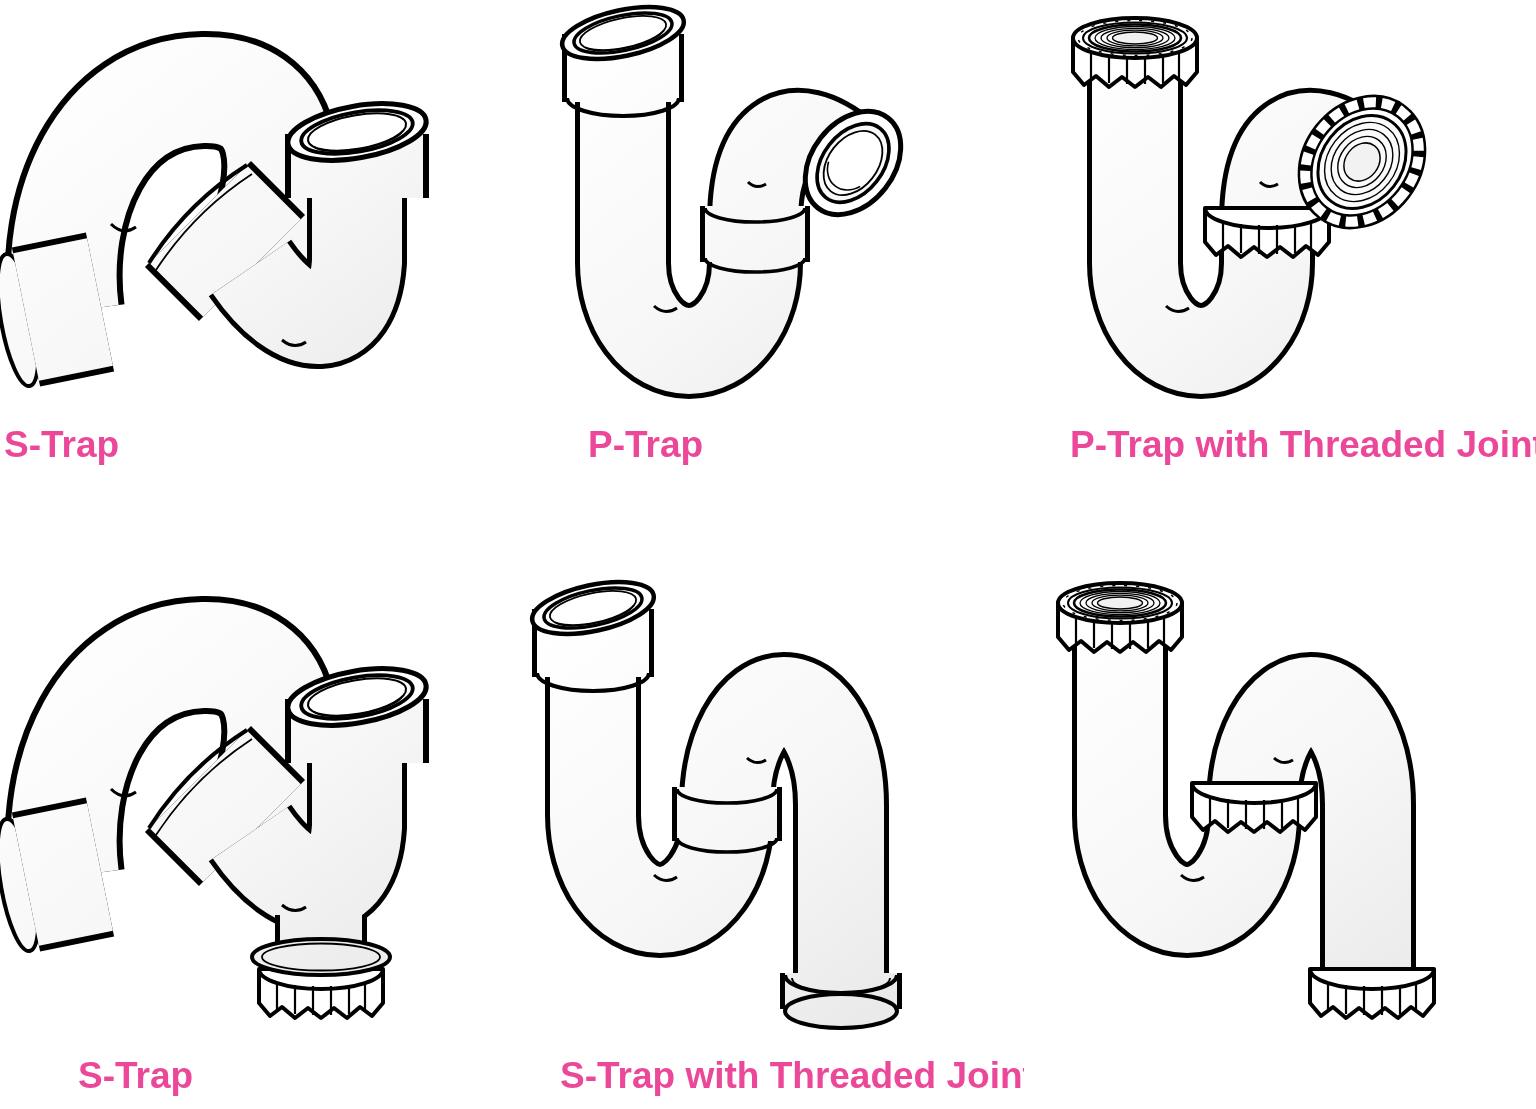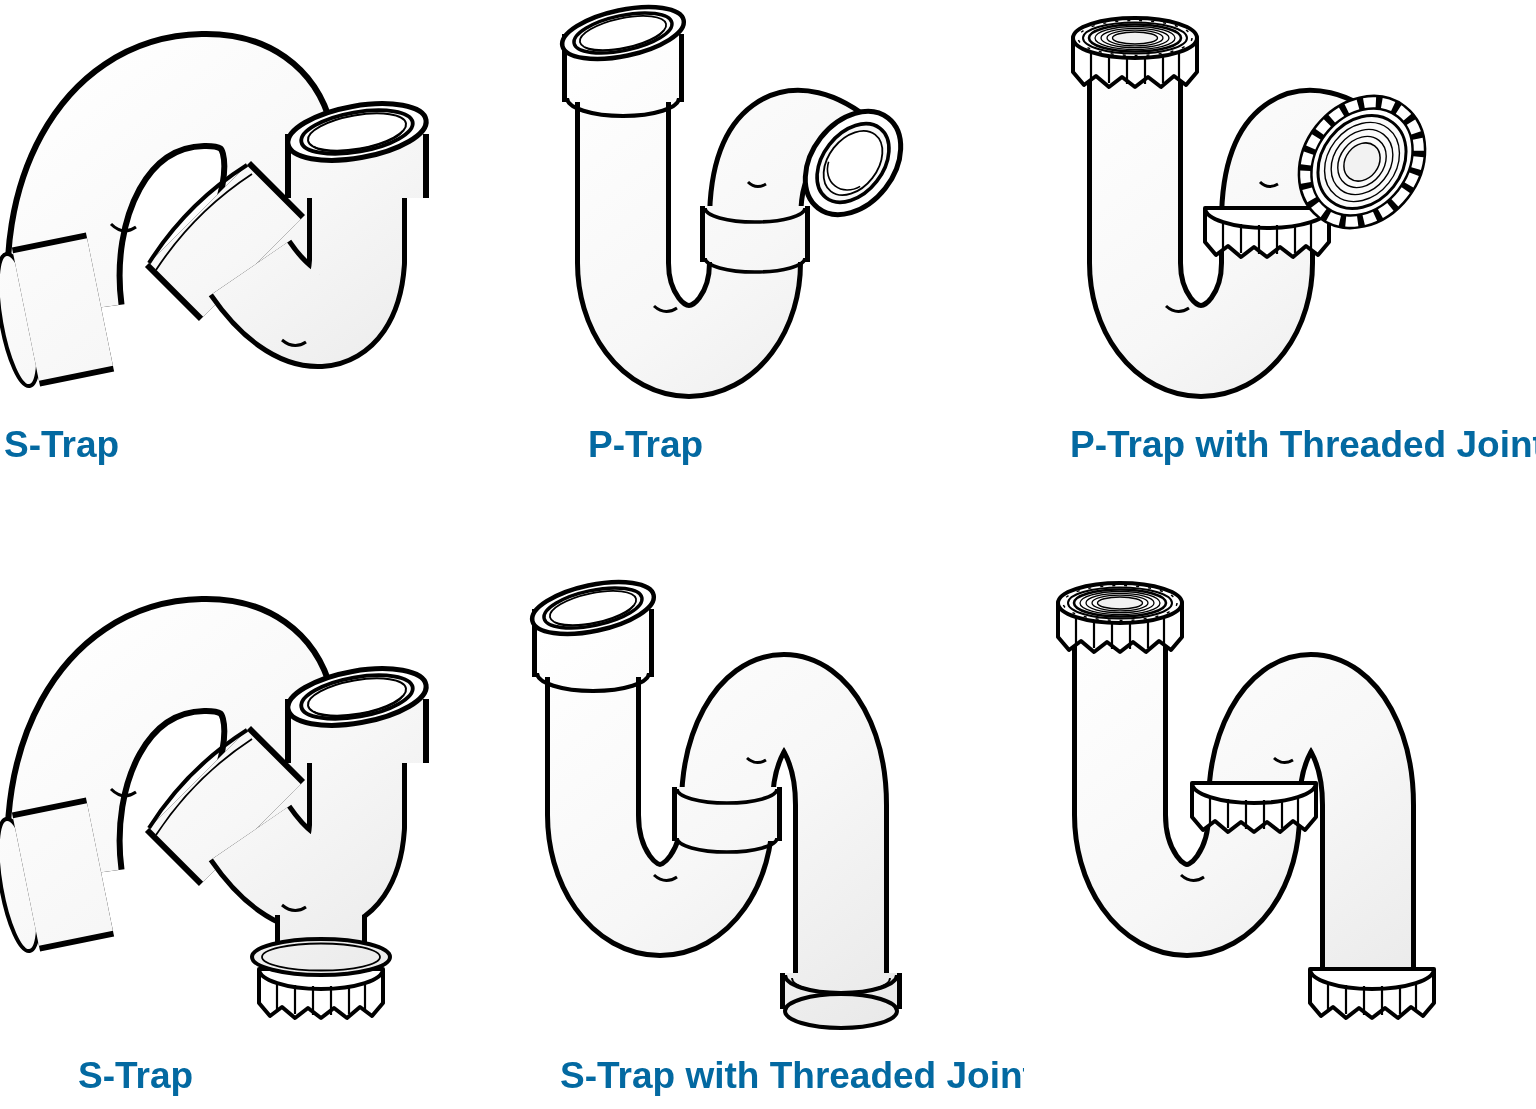--- a/index.html
+++ b/index.html
@@ -9,21 +9,21 @@
     grid-template-columns:512px 512px 512px;
     grid-template-rows:420px 125px 495px 69px;
     width:1536px;height:1109px;background:#ffffff;
   }
   .fig-cell{position:relative;overflow:visible;}
   .fig-cell svg{display:block;}
   .label-cell{overflow:hidden;}
   .fig-label{
     font-weight:bold;
     font-size:37px;
-    color:#0369a1;
+    color:#ec4899;
     letter-spacing:0;
     line-height:1.1;
     white-space:nowrap;
   }
   .lab-r1c1{padding:5px 0 0 4px;}
   .lab-r1c2{padding:5px 0 0 76px;}
   .lab-r1c3{padding:5px 0 0 46px;}
   .lab-r2c1{padding:16px 0 0 2px;}
   .lab-r2c2{padding:16px 0 0 78px;}
   .lab-r2c3{padding:16px 0 0 48px;}

